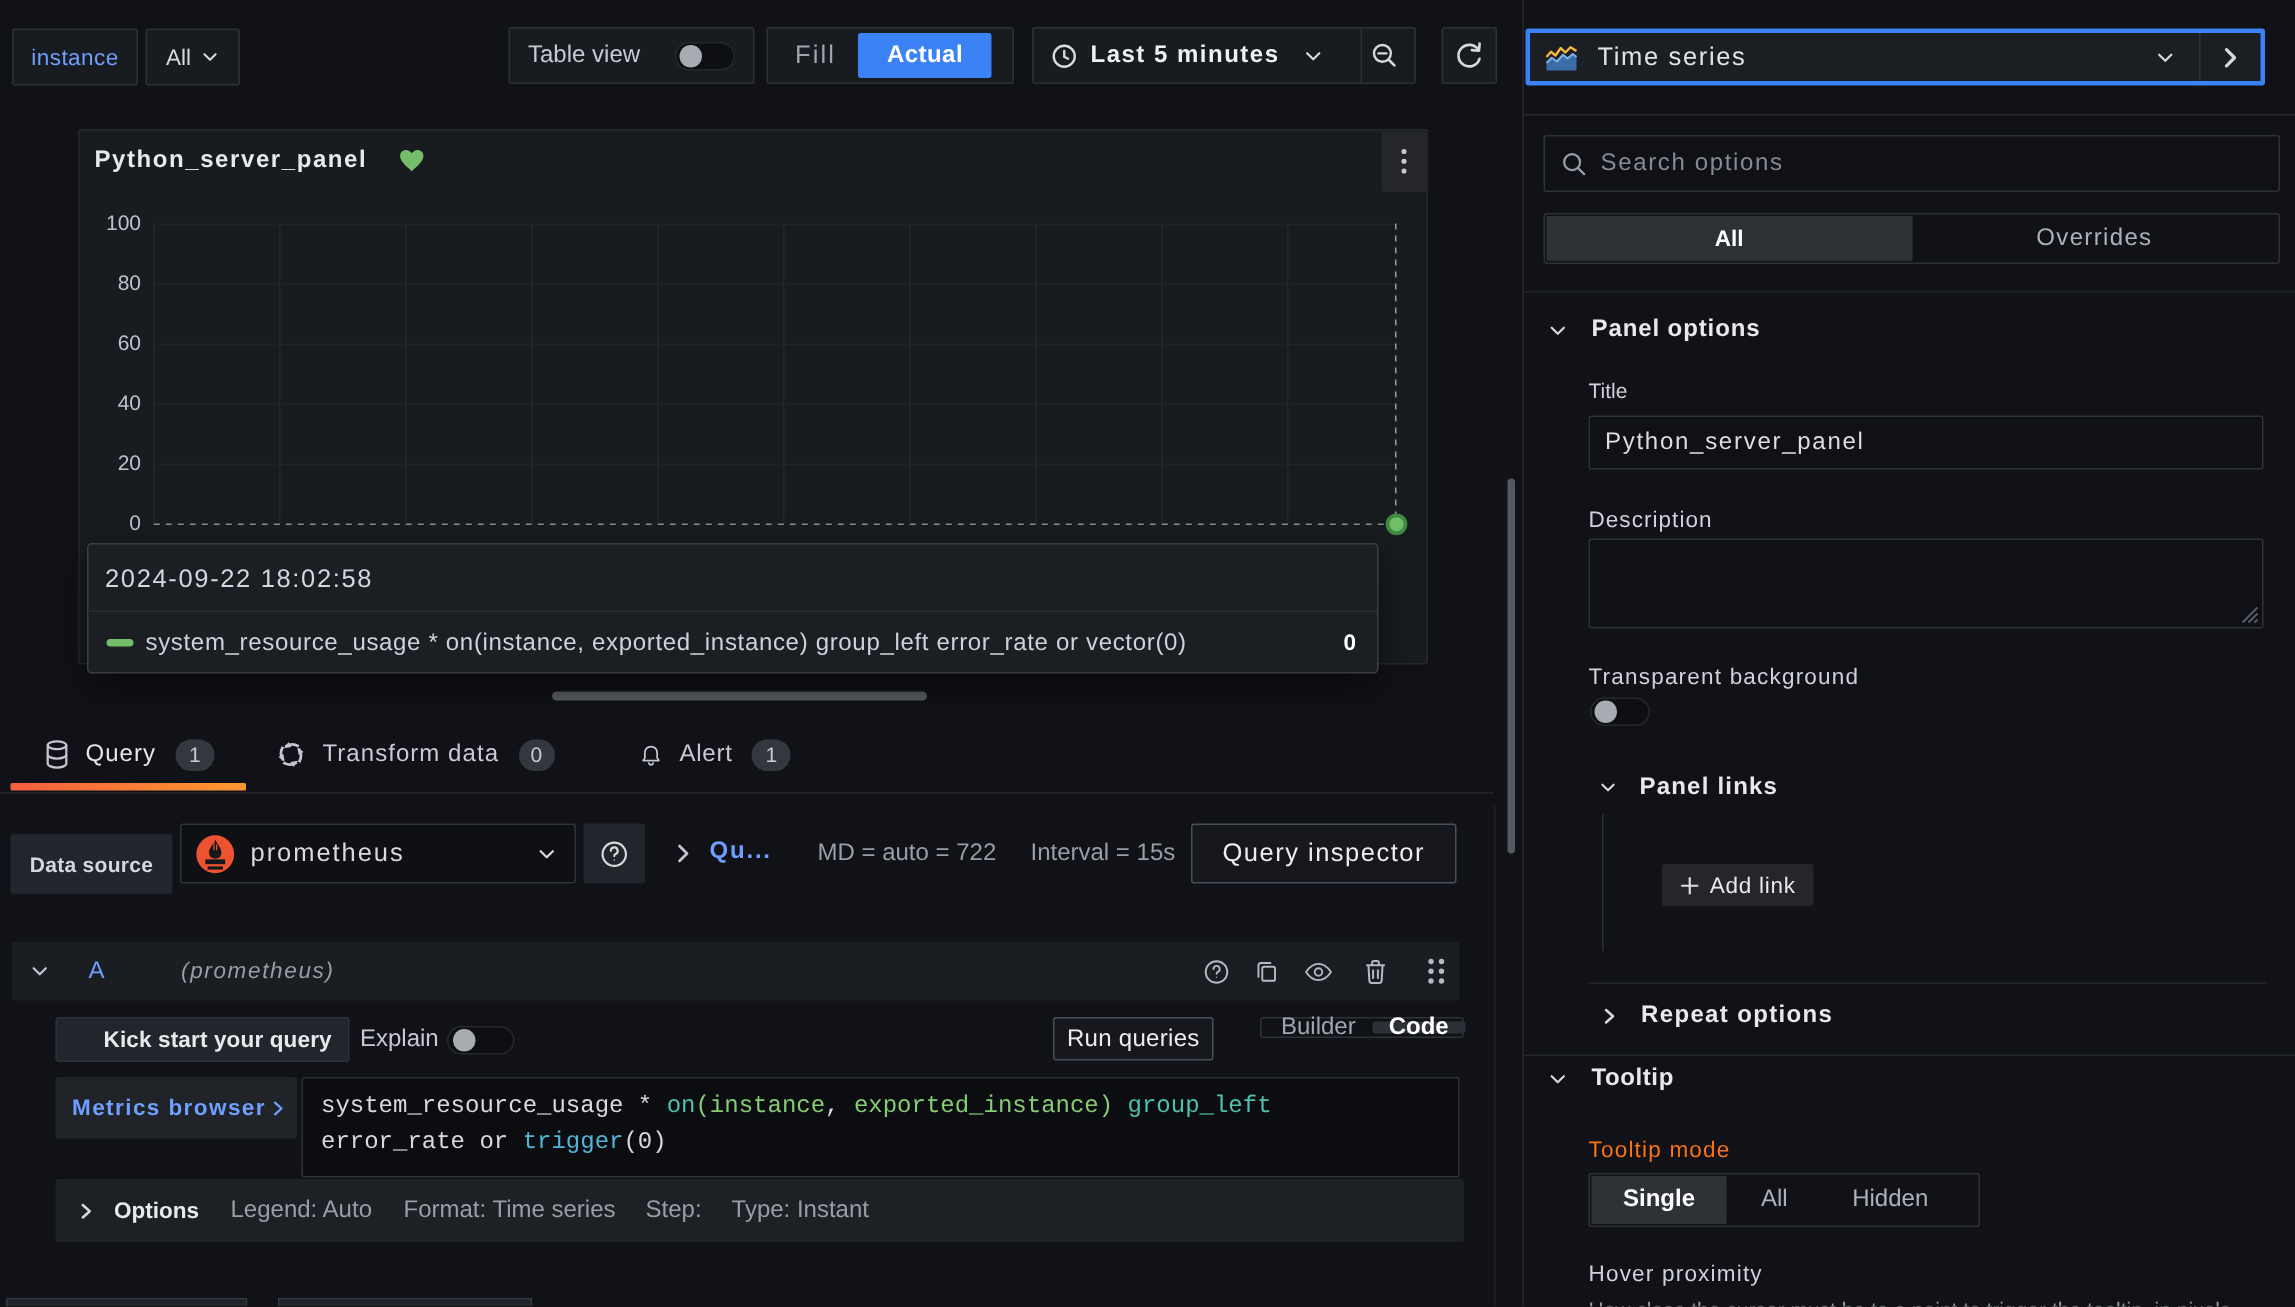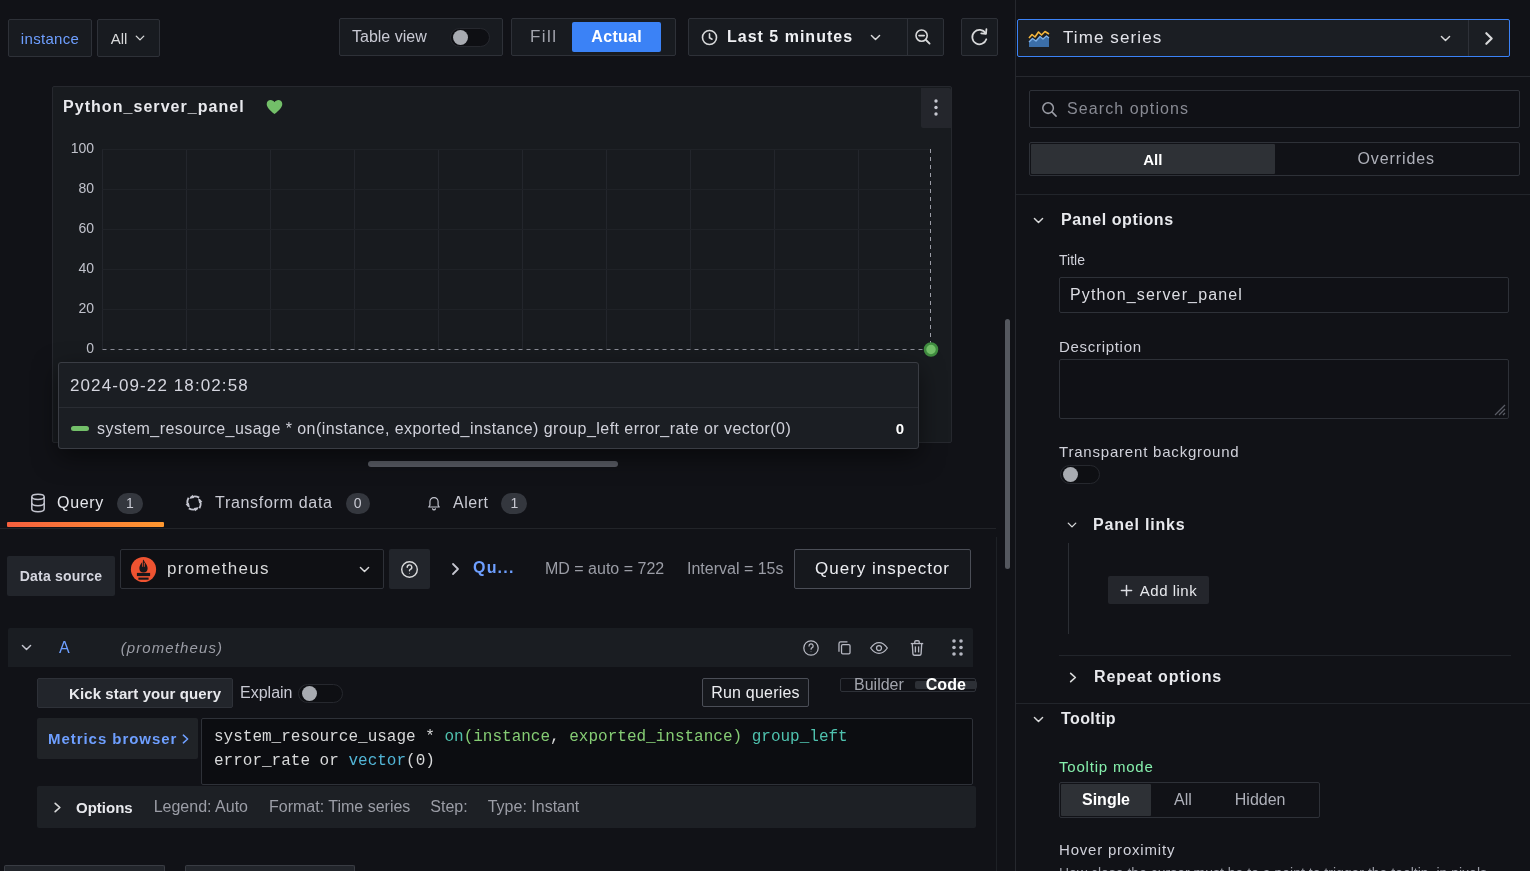--- a/index.html
+++ b/index.html
@@ -259,42 +259,42 @@
 </div>
 
 <div class="abs flex" style="left:37px; top:718px; width:161px; height:41px; background:#202327; border-radius:2px; padding:0 5px 0 11px; white-space:nowrap; overflow:hidden;">
   <span class="link" style="font-size:15px; font-weight:700; letter-spacing:0.95px;">Metrics browser</span>
   <svg width="9" height="12" viewBox="0 0 9 14" style="margin-left:4px; flex:none;">
       <path d="M2 2.5 L7 7 L2 11.5" stroke="#6e9fff" stroke-width="1.8" fill="none" stroke-linecap="round" stroke-linejoin="round"></path>
     </svg>
 </div>
 <div class="abs" style="left:201px; top:718px; width:772px; height:67px; background:#0c0d11; border:1px solid #2e3138; border-radius:2px; font-family:'Liberation Mono',monospace; font-size:16px; line-height:24px; padding:6px 0 0 12px;">
   <div><span style="color:#d8d9da;">system_resource_usage * </span><span style="color:#4fc1ae;">on</span><span style="color:#85cc74;">(instance</span><span style="color:#d8d9da;">, </span><span style="color:#85cc74;">exported_instance)</span><span style="color:#d8d9da;"> </span><span style="color:#4fc1ae;">group_left</span></div>
-  <div><span style="color:#d8d9da;">error_rate or </span><span style="color:#52b5d6;">vector</span><span style="color:#d8d9da;">(0)</span></div>
+  <div><span style="color:#d8d9da;">error_rate or </span><span style="color:#52b5d6;">trigger</span><span style="color:#d8d9da;">(0)</span></div>
 </div>
 
 <div class="abs flex" style="left:37px; top:786px; width:939px; height:42px; background:#1d2025; border-radius:2px; padding:0 16px; gap:0;">
   <svg width="9" height="13" viewBox="0 0 9 14">
       <path d="M2 2.5 L7 7 L2 11.5" stroke="#d8d9da" stroke-width="1.8" fill="none" stroke-linecap="round" stroke-linejoin="round"></path>
     </svg>
   <span style="margin-left:14px; font-size:15px; font-weight:700; color:#e8e9ed;">Options</span>
   <span class="muted" style="margin-left:21px; font-size:16px;">Legend: Auto</span>
   <span class="muted" style="margin-left:21px; font-size:16px;">Format: Time series</span>
   <span class="muted" style="margin-left:20px; font-size:16px;">Step:</span>
   <span class="muted" style="margin-left:20px; font-size:16px;">Type: Instant</span>
 </div>
 
 <div class="abs" style="left:4px; top:865px; width:161px; height:6px; background:#22252b; border:1px solid #393c43; border-bottom:none; border-radius:2px 2px 0 0;"></div>
 <div class="abs" style="left:185px; top:865px; width:170px; height:6px; background:#22252b; border:1px solid #393c43; border-bottom:none; border-radius:2px 2px 0 0;"></div>
 
 <div class="abs" style="left:996px; top:537px; width:1px; height:334px; background:#1e2126;"></div>
 <div class="abs" style="left:1005px; top:319px; width:5px; height:250px; border-radius:3px; background:#55585f;"></div>
 <div class="abs" style="left:1015px; top:0; width:1px; height:871px; background:#26282e;"></div>
 
-<div class="abs flex" style="left:1017px; top:19px; width:493px; height:38px; background:#1b1e23; border:1px solid #3b82f6; border-radius:2px;">
+<div class="abs flex" style="left:1017px; top:19px; width:493px; height:38px; background:#1b1e23; border:3px solid #3b82f6; border-radius:2px;">
   <svg width="22" height="19" viewBox="0 0 22 19" style="margin-left:10px;">
     <path d="M1 9 L4 5.5 L7 8 L10.5 3 L13.5 6 L17 2.5 L21 5" stroke="#f5b73d" stroke-width="1.6" fill="none" stroke-linejoin="round"></path>
     <path d="M1 13 L4.5 9.5 L8 12 L12 7.5 L15 10 L18.5 7 L21 9 V18 H1 Z" fill="#3b6ea8"></path>
     <path d="M1 13 L4.5 9.5 L8 12 L12 7.5 L15 10 L18.5 7 L21 9" stroke="#7eb1e8" stroke-width="1.4" fill="none" stroke-linejoin="round"></path>
   </svg>
   <span style="margin-left:13px; font-size:17px; font-weight:500; letter-spacing:1.1px; color:#e2e3e9;">Time series</span>
   <span style="margin-left:auto;"></span>
   <svg width="13" height="13" viewBox="0 0 16 16" style="margin-right:16px;">
       <path d="M3 5.5 L8 10.5 L13 5.5" stroke="#d8d9da" stroke-width="1.8" fill="none" stroke-linecap="round" stroke-linejoin="round"></path>
     </svg>
@@ -370,21 +370,21 @@
   </div>
 
   <div class="abs" style="left:0; top:626px; width:514px; height:1px; background:#22252b;"></div>
 
   <div class="abs flex" style="left:16px; top:633px; gap:16px;">
     <svg width="13" height="13" viewBox="0 0 16 16">
         <path d="M3 5.5 L8 10.5 L13 5.5" stroke="#d8d9da" stroke-width="1.8" fill="none" stroke-linecap="round" stroke-linejoin="round"></path>
       </svg>
     <span style="font-size:16px; font-weight:600; letter-spacing:0.4px; color:#e8e9ed;">Tooltip</span>
   </div>
-  <span class="abs" style="left:43px; top:681px; font-size:15px; letter-spacing:0.8px; color:#86efac;">Tooltip mode</span>
+  <span class="abs" style="left:43px; top:681px; font-size:15px; letter-spacing:0.8px; color:#f97316;">Tooltip mode</span>
   <div class="abs flex" style="left:43px; top:705px; width:261px; height:36px; background:#111217; border:1px solid #2e3138; border-radius:2px; padding:1px;">
     <span class="flex" style="height:100%; padding:0 21px; background:#2e3136; border-radius:1px; font-size:16px; font-weight:700; color:#fff;">Single</span>
     <span class="flex" style="height:100%; padding:0 23px; font-size:16px; color:#aeb0b9;">All</span>
     <span class="flex" style="height:100%; padding:0 20px; font-size:16px; color:#aeb0b9;">Hidden</span>
   </div>
   <span class="abs" style="left:43px; top:764px; font-size:15px; font-weight:500; letter-spacing:0.8px; color:#d0d1da;">Hover proximity</span>
   <span class="abs muted" style="left:43px; top:788px; font-size:14px; white-space:nowrap;">How close the cursor must be to a point to trigger the tooltip, in pixels</span>
 </div>
 
 </body></html>

